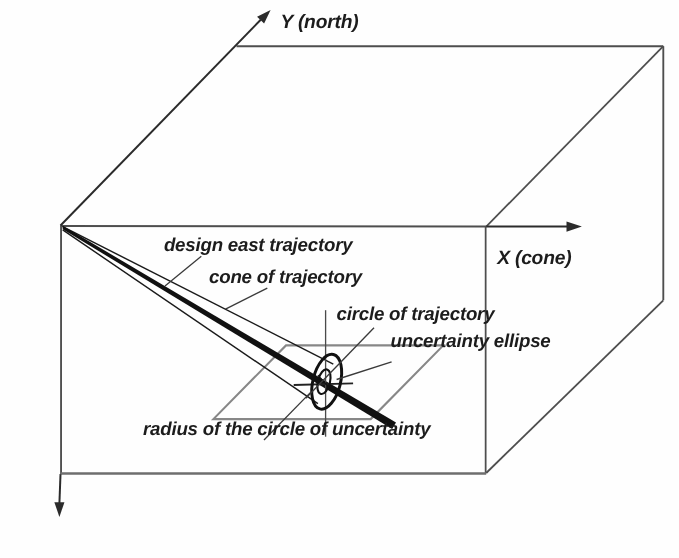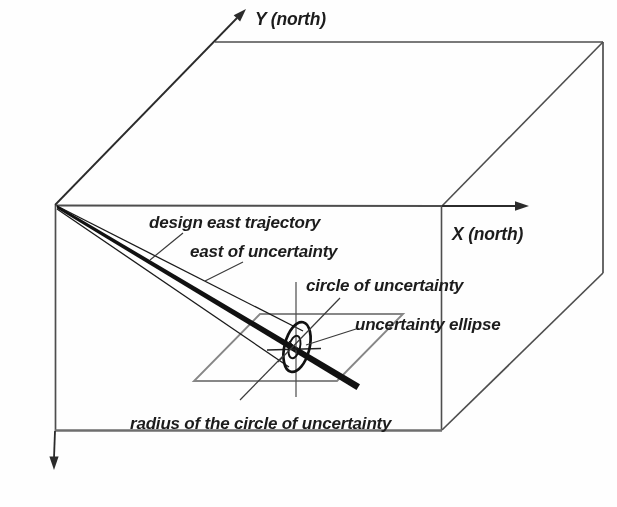--- a/index.html
+++ b/index.html
@@ -98,26 +98,26 @@
       <line x1="183" y1="233" x2="150" y2="260"></line>
       <line x1="243" y1="262" x2="205" y2="281"></line>
       <line x1="340" y1="298" x2="278" y2="362"></line>
       <line x1="356" y1="329" x2="306" y2="345"></line>
       <line x1="240" y1="400" x2="283" y2="356"></line>
     </g>
   </svg>
 
   <div class="lbl axis" style="left:255px; top:9px;">Y (north)</div>
 
-  <div class="lbl axis" style="left:452px; top:224px;">X (north)</div>
+  <div class="lbl axis" style="left:452px; top:224px;">X (cone)</div>
 
 
   <div class="lbl" style="left:149px; top:213px;">design east trajectory</div>
 
-  <div class="lbl" style="left:190px; top:242px;">east of uncertainty</div>
+  <div class="lbl" style="left:190px; top:242px;">cone of trajectory</div>
 
-  <div class="lbl" style="left:306px; top:276px;">circle of uncertainty</div>
+  <div class="lbl" style="left:306px; top:276px;">circle of trajectory</div>
 
-  <div class="lbl" style="left:355px; top:315px;">uncertainty ellipse</div>
+  <div class="lbl" style="left:355px; top:300px;">uncertainty ellipse</div>
 
-  <div class="lbl" style="left:130px; top:414px;">radius of the circle of uncertainty</div>
+  <div class="lbl" style="left:130px; top:380px;">radius of the circle of uncertainty</div>
 
 </div>
 
 </body></html>

